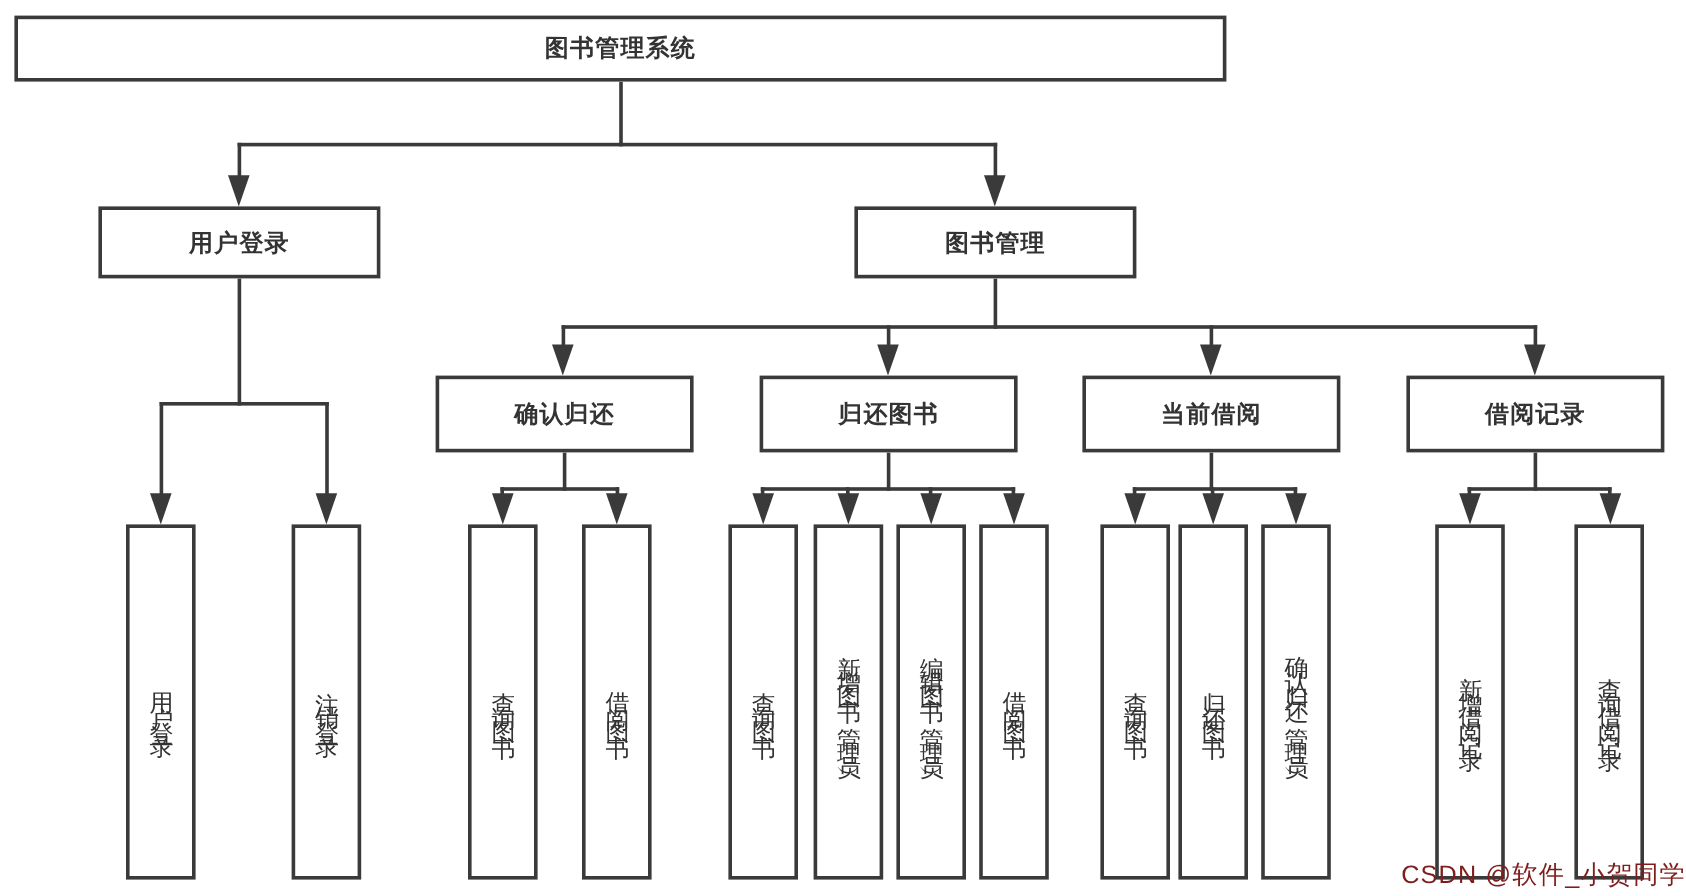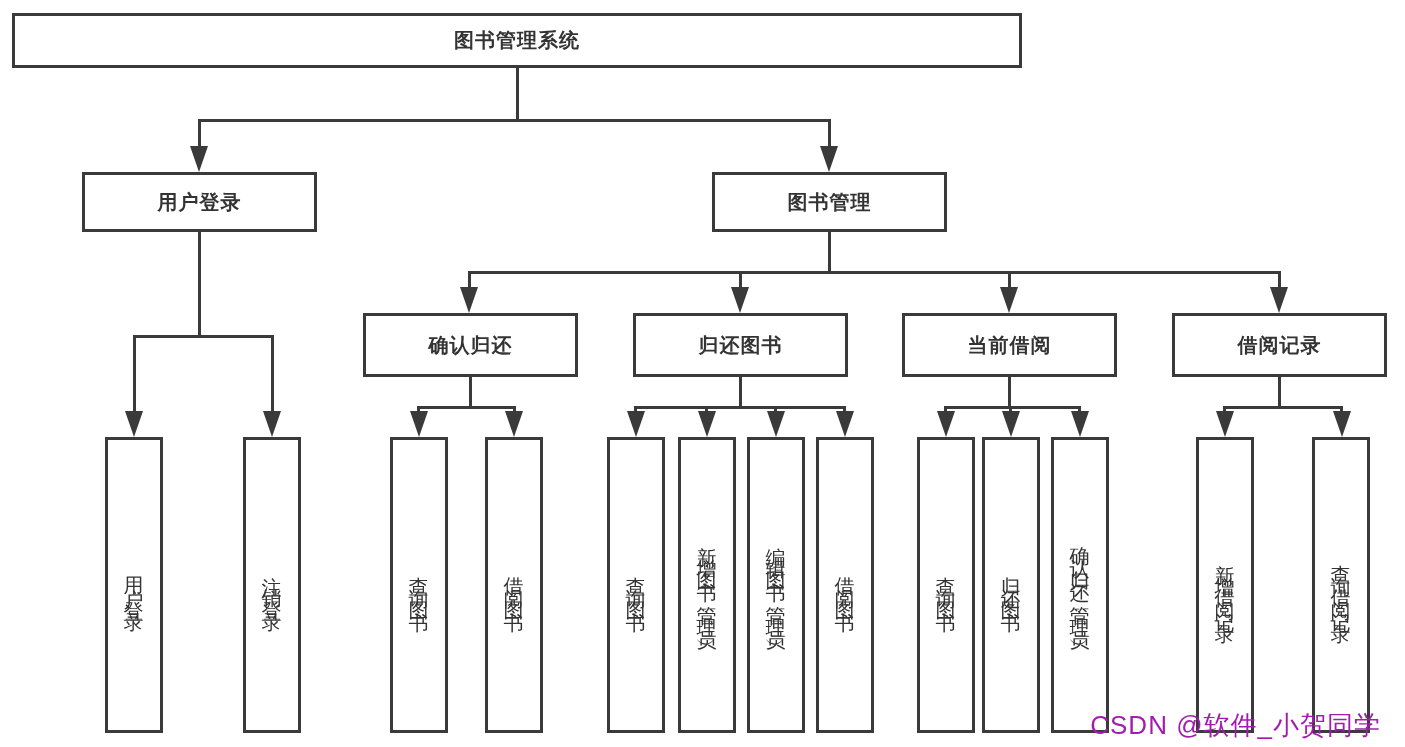--- a/index.html
+++ b/index.html
@@ -49,24 +49,24 @@
   .arrow{
     position:absolute;
     width:0;height:0;
     border-left:9px solid transparent;
     border-right:9px solid transparent;
     border-top:26px solid #3a3a3a;
     z-index:1;
   }
   .watermark{
     position:absolute;
-    right:24px;
+    right:0;
     bottom:4px;
-    font-size:26px;
-    color:#a21caf;
+    font-size:21px;
+    color:#7f1d1d;
     z-index:3;
     letter-spacing:1px;
   }
 </style>
 </head>
 <body>
 
 <div id="stage">
 
   <div class="box" style="left:12px;top:13px;width:1010px;height:55px;">

